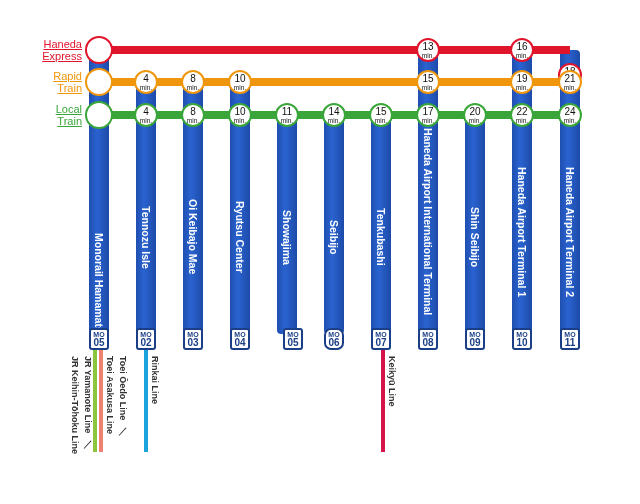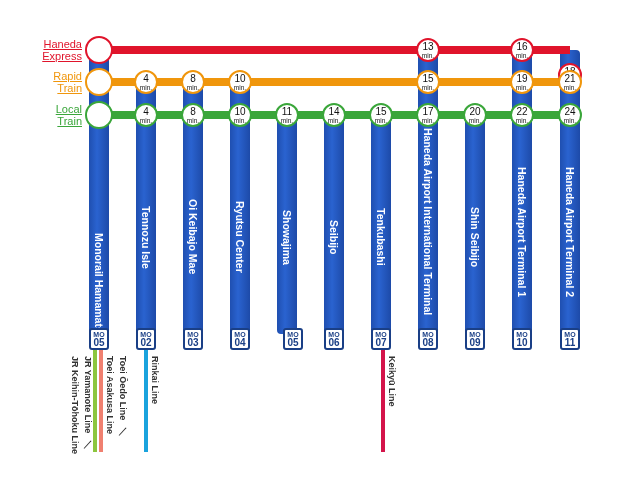--- a/index.html
+++ b/index.html
@@ -171,21 +171,21 @@
     <span class="c">03</span>
   </div>
 <div class="badge" style="left:230px;top:328px;">
     <span class="l">MO</span>
     <span class="c">04</span>
   </div>
 <div class="badge" style="left:283px;top:328px;">
     <span class="l">MO</span>
     <span class="c">05</span>
   </div>
-<div class="badge" style="left:324px;top:328px;">
+<div class="badge" style="left:324px;top:328px;border-radius:7px;">
     <span class="l">MO</span>
     <span class="c">06</span>
   </div>
 <div class="badge" style="left:371px;top:328px;">
     <span class="l">MO</span>
     <span class="c">07</span>
   </div>
 <div class="badge" style="left:418px;top:328px;">
     <span class="l">MO</span>
     <span class="c">08</span>

